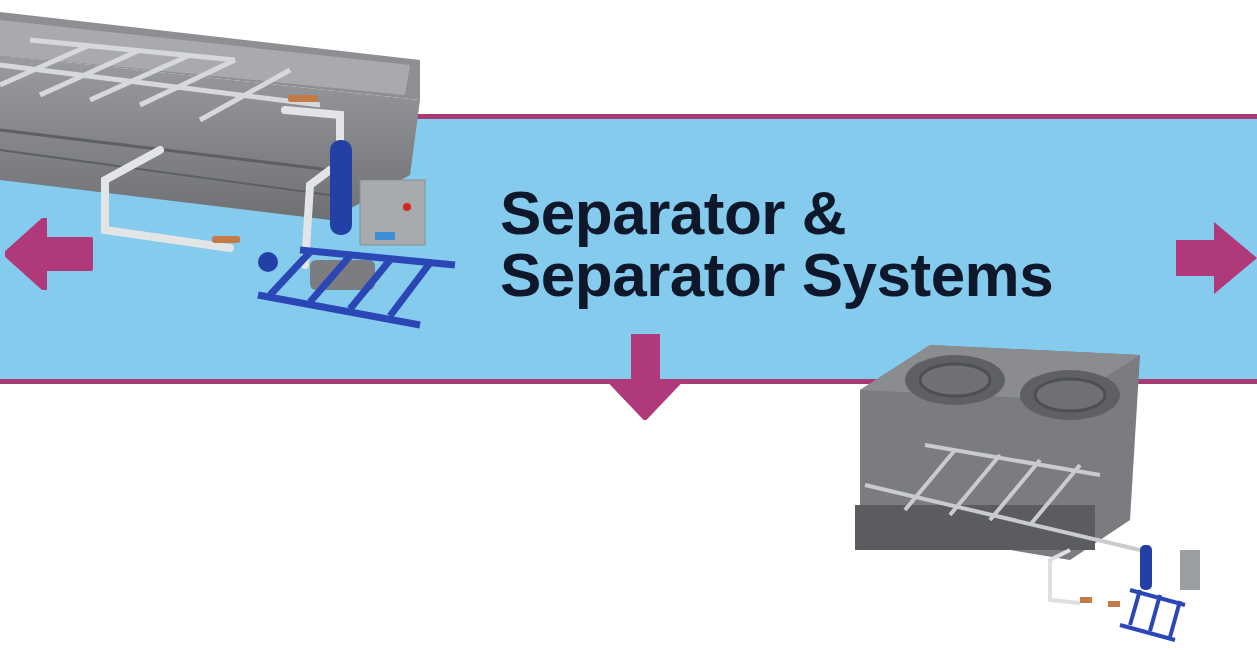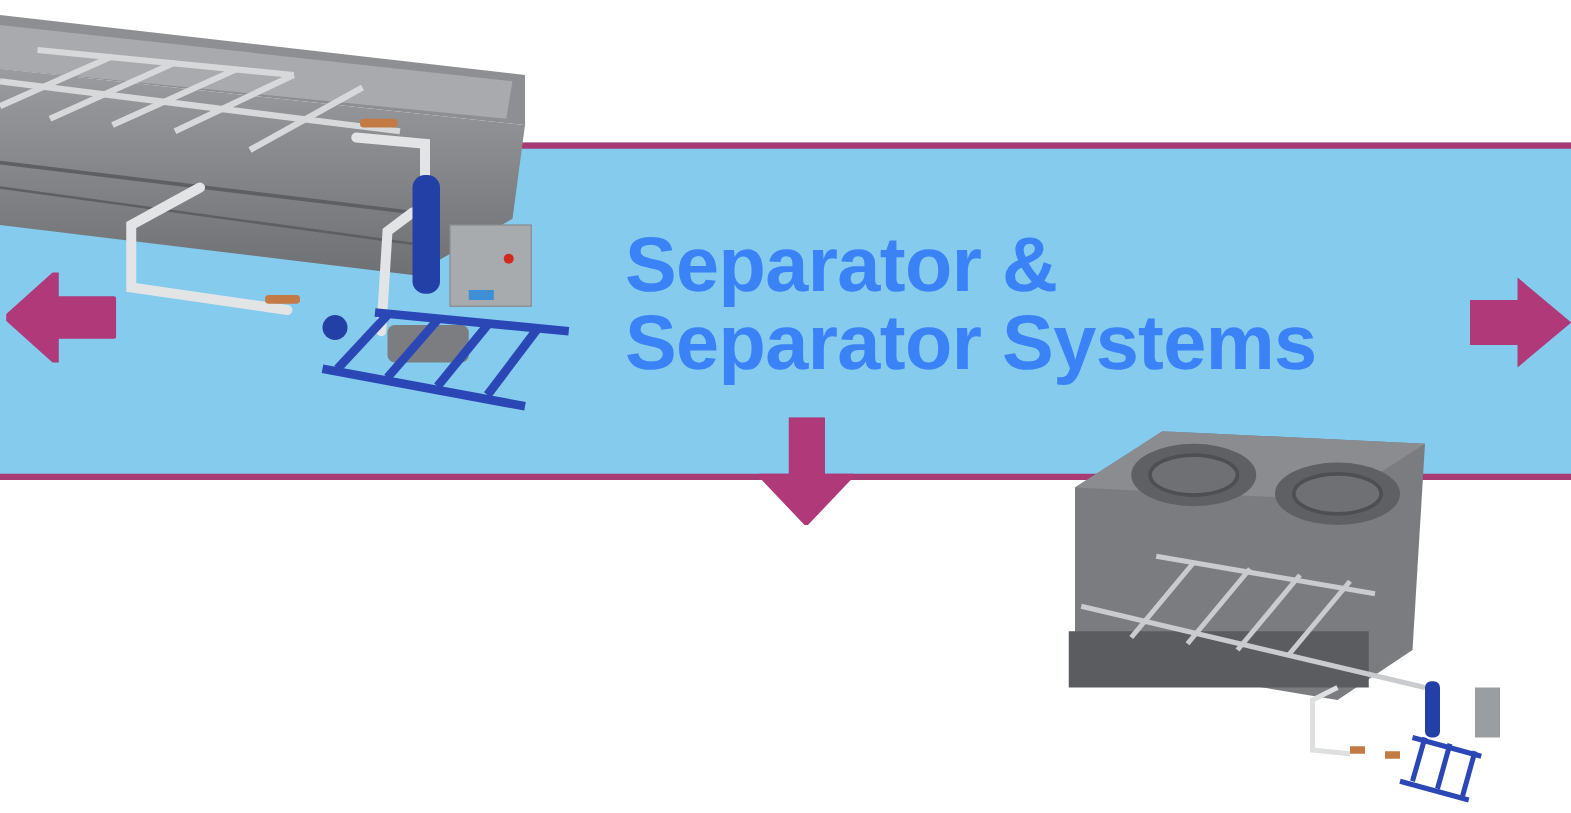--- a/index.html
+++ b/index.html
@@ -1,20 +1,20 @@
 <!DOCTYPE html>
 <html><head>
 <meta charset="utf-8">
 <style>
   html, body { margin:0; padding:0; }
   body { width:1257px; height:650px; background:#ffffff; position:relative; overflow:hidden;
          font-family:"DejaVu Sans", sans-serif; }
   .banner { position:absolute; left:0; top:114px; width:1257px; height:270px; background:#84cbee;
             border-top:5px solid #a83a74; border-bottom:5px solid #a83a74; box-sizing:border-box; }
-  .title { position:absolute; left:500px; top:182px; color:#3b82f6; font-weight:bold;
+  .title { position:absolute; left:500px; top:182px; color:#0f172a; font-weight:bold;
            font-family:"Liberation Sans", sans-serif; font-size:62px; line-height:62px; letter-spacing:-0.5px; }
   .title div { white-space:nowrap; }
   .arrow { position:absolute; }
   .illustration { position:absolute; }
 </style>
 </head>
 <body>
 
 <div class="banner"></div>
 

